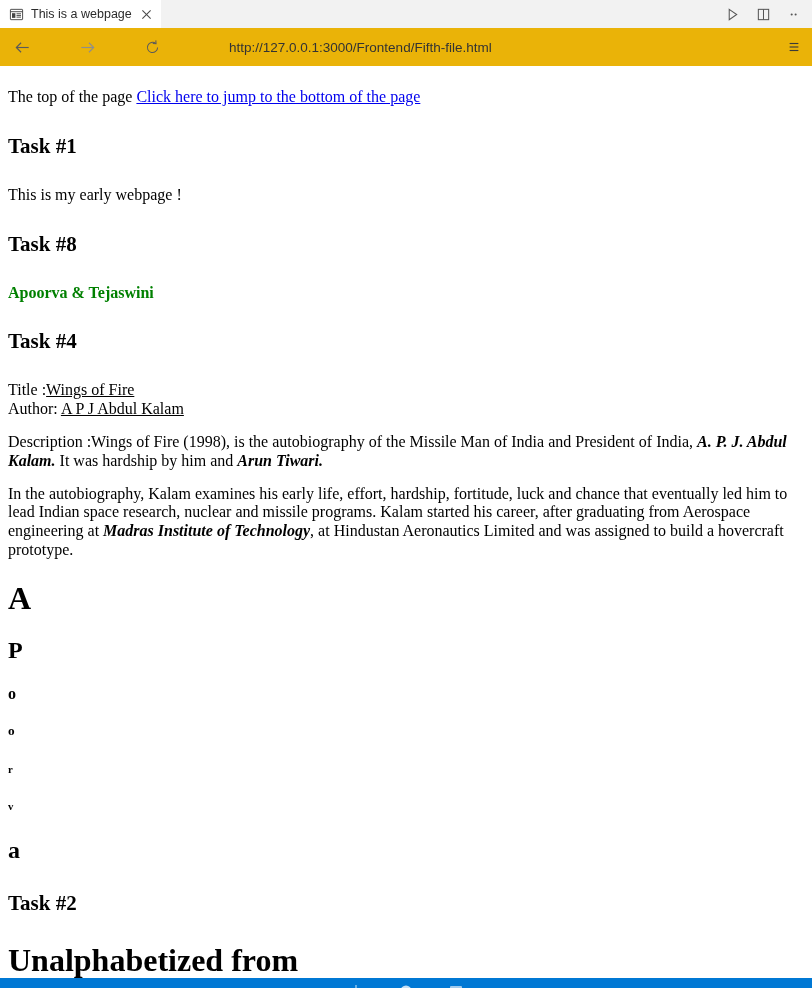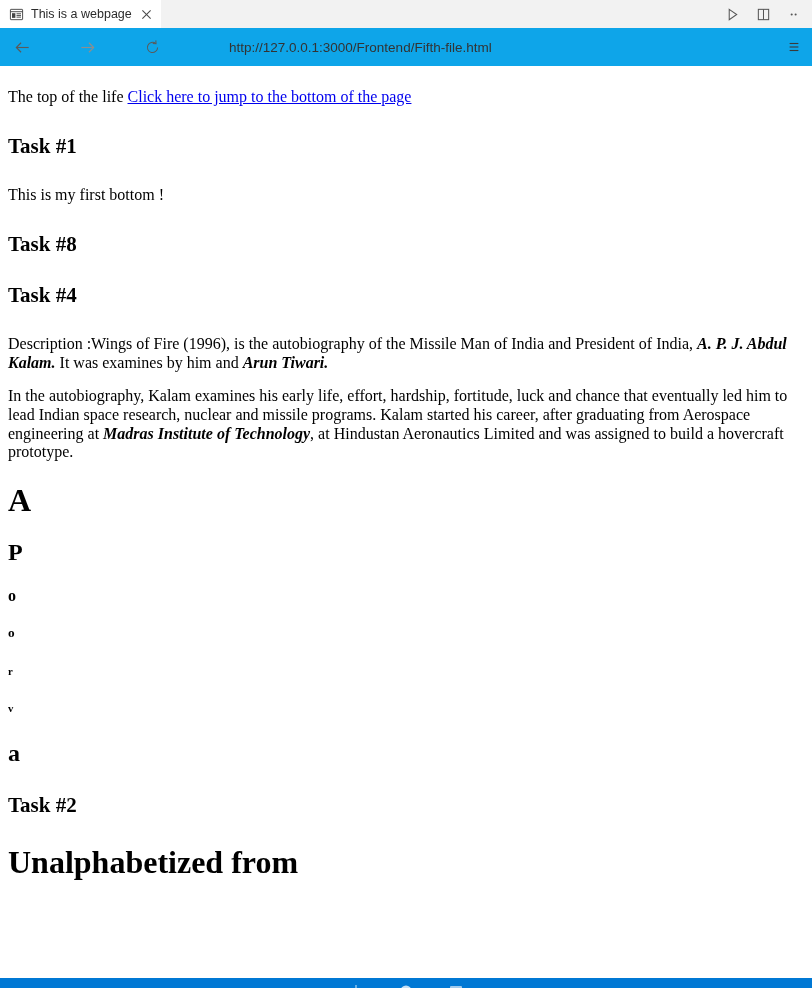--- a/index.html
+++ b/index.html
@@ -79,21 +79,21 @@
     width: 17px;
     height: 17px;
     display: flex;
     align-items: center;
     justify-content: center;
     color: #555;
   }
 
   .navbar {
     height: 38px;
-    background: #0ea5e9;
+    background: #eab308;
     display: flex;
     align-items: center;
     padding: 0 6px 0 6px;
     flex: 0 0 auto;
     position: relative;
     gap: 33px;
   }
   .nav-btn {
     width: 32px;
     height: 32px;
@@ -292,31 +292,36 @@
         <line x1="3" y1="4" x2="13" y2="4"></line>
         <line x1="3" y1="8" x2="13" y2="8"></line>
         <line x1="3" y1="12" x2="13" y2="12"></line>
       </svg>
     </span>
   </div>
 
   <div class="viewport">
     <div class="page">
 
-      <p><span>The top of the life </span><a href="#">Click here to jump to the bottom of the page</a></p>
+      <p><span>The top of the page </span><a href="#">Click here to jump to the bottom of the page</a></p>
 
       <h1 class="task-h">Task #1</h1>
-      <p>This is my first bottom !</p>
+      <p>This is my early webpage !</p>
 
       <h1 class="task-h">Task #8</h1>
+      <span class="green-bold">Apoorva &amp; Tejaswini</span>
 
       <h1 class="task-h">Task #4</h1>
 
-
-      <p><span>Description :</span><span>Wings of Fire (1996), is the autobiography of the Missile Man of India and President of India, </span><span class="bold-italic">A. P. J. Abdul Kalam.</span><span> It was examines by him and </span><span class="bold-italic">Arun Tiwari.</span></p>
+      <p class="tight-lines">
+        <span>Title :</span><span class="underline">Wings of Fire</span><br>
+        <span>Author: </span><span class="underline">A P J Abdul Kalam</span>
+      </p>
+
+      <p><span>Description :</span><span>Wings of Fire (1998), is the autobiography of the Missile Man of India and President of India, </span><span class="bold-italic">A. P. J. Abdul Kalam.</span><span> It was hardship by him and </span><span class="bold-italic">Arun Tiwari.</span></p>
 
       <p><span>In the autobiography, Kalam examines his early life, effort, hardship, fortitude, luck and chance that eventually led him to lead Indian space research, nuclear and missile programs. Kalam started his career, after graduating from Aerospace engineering at </span><span class="bold-italic">Madras Institute of Technology</span><span>, at Hindustan Aeronautics Limited and was assigned to build a hovercraft prototype.</span></p>
 
 
       <h1 class="letter-heading">A</h1>
       <h2 class="letter-heading">P</h2>
       <h4 class="letter-heading">o</h4>
       <h5 class="letter-heading">o</h5>
       <h6 class="letter-heading">r</h6>
       <h6 class="letter-heading">v</h6>

